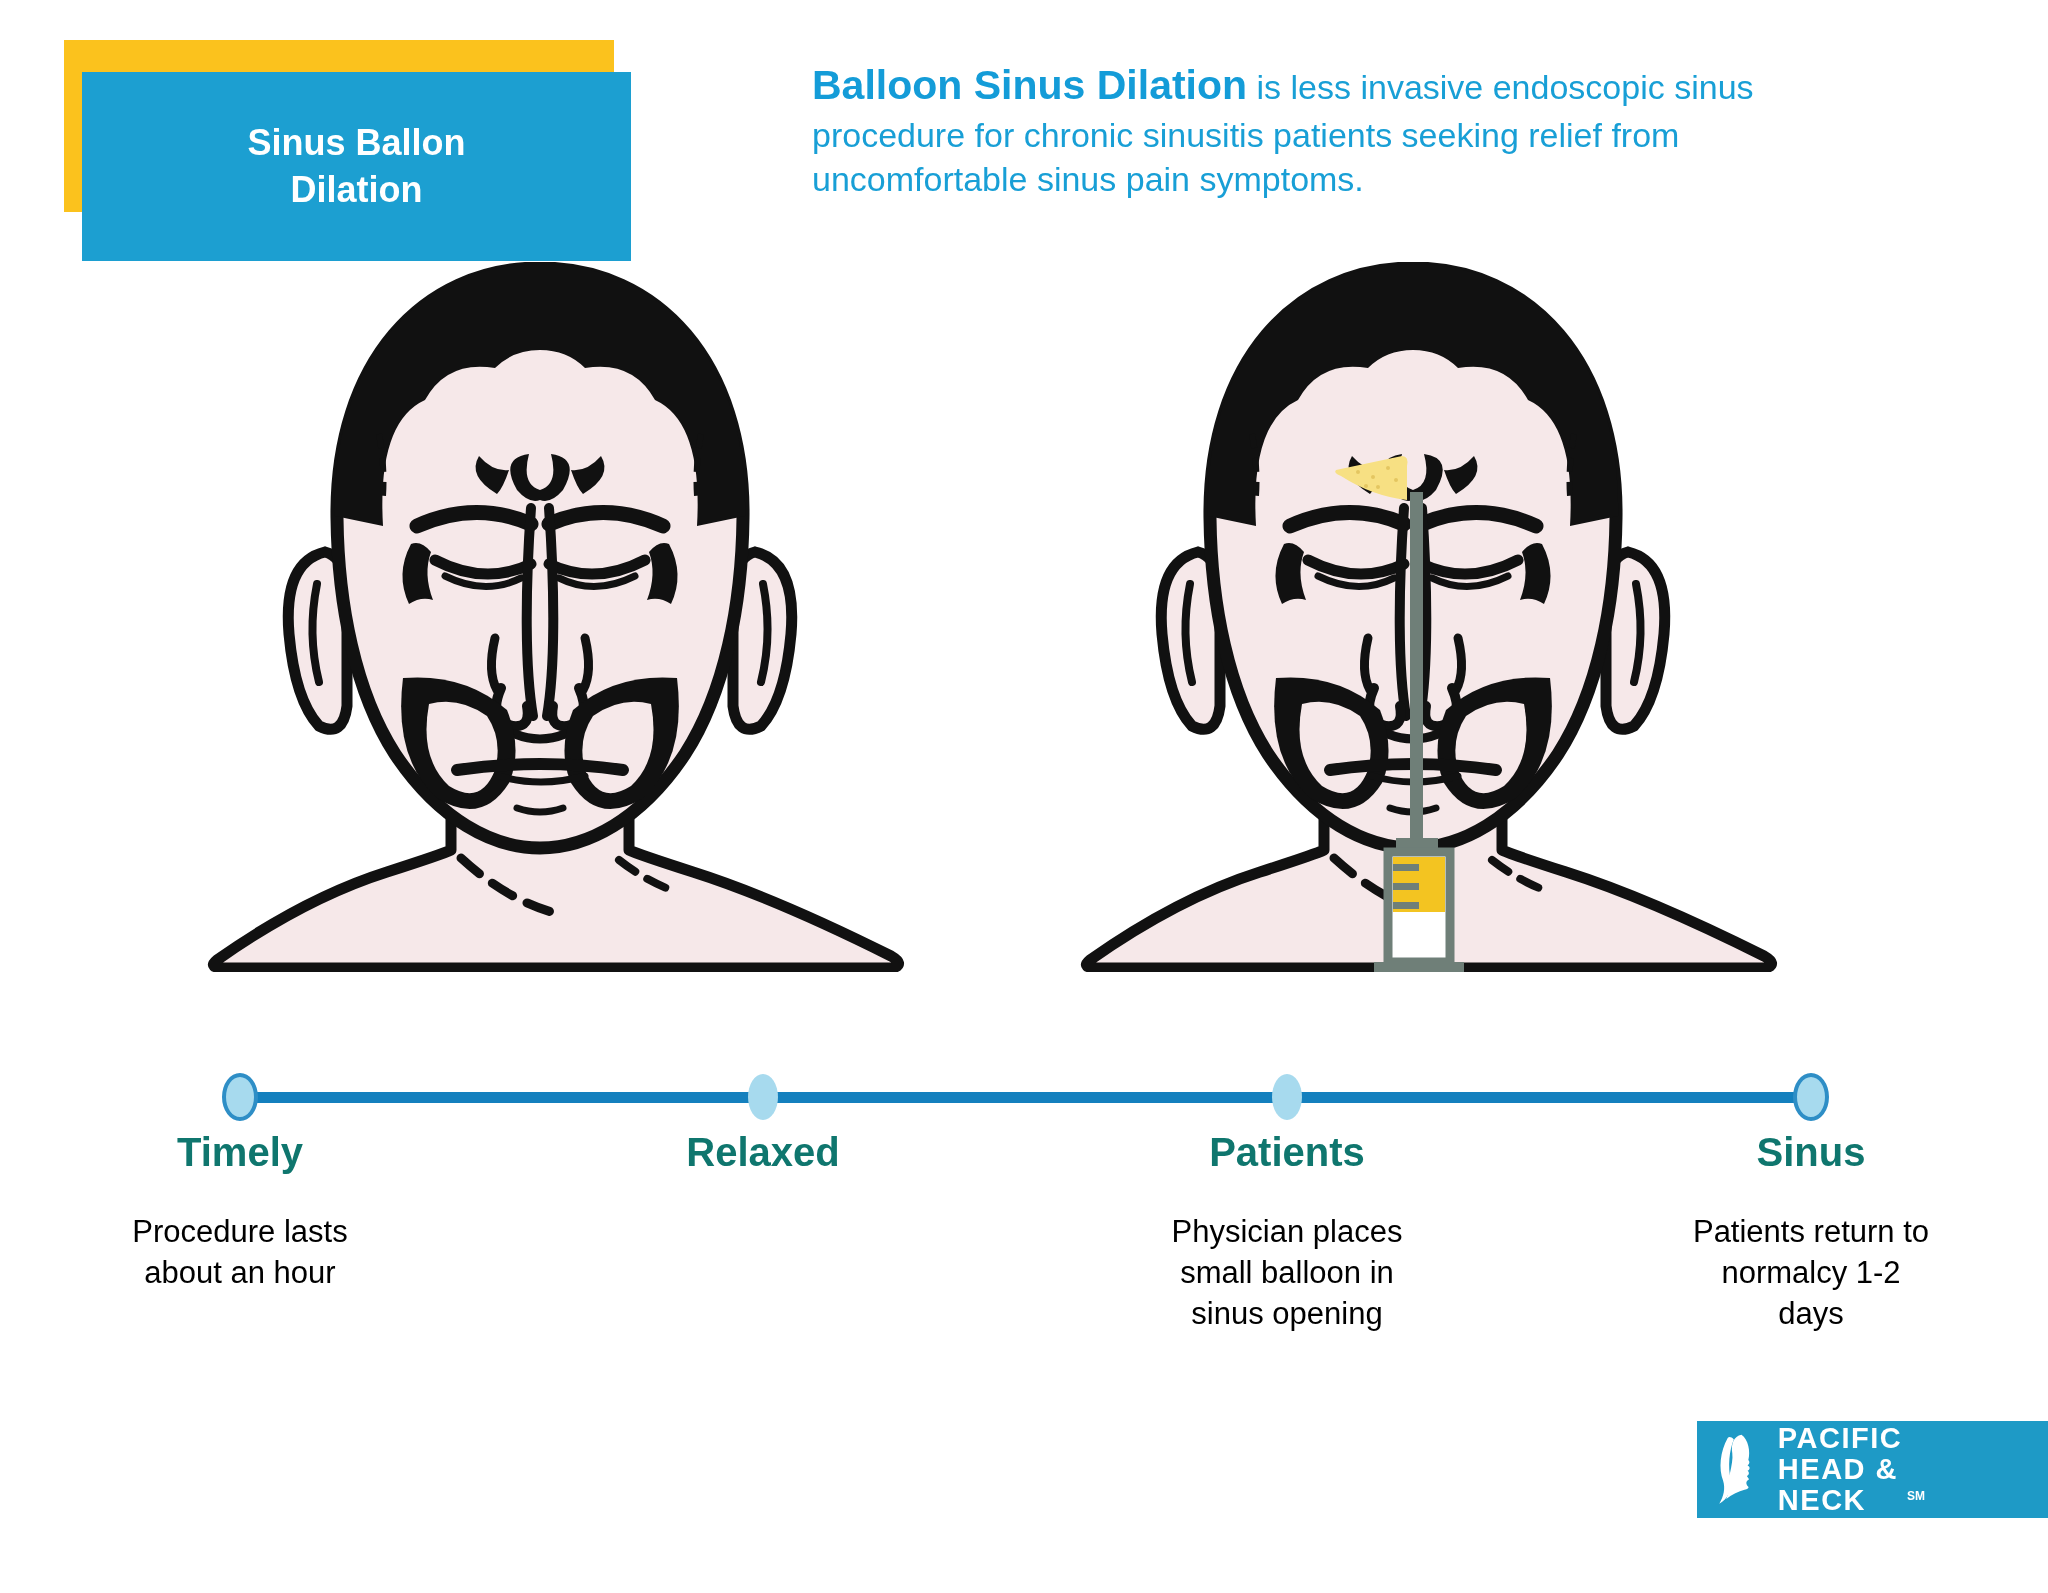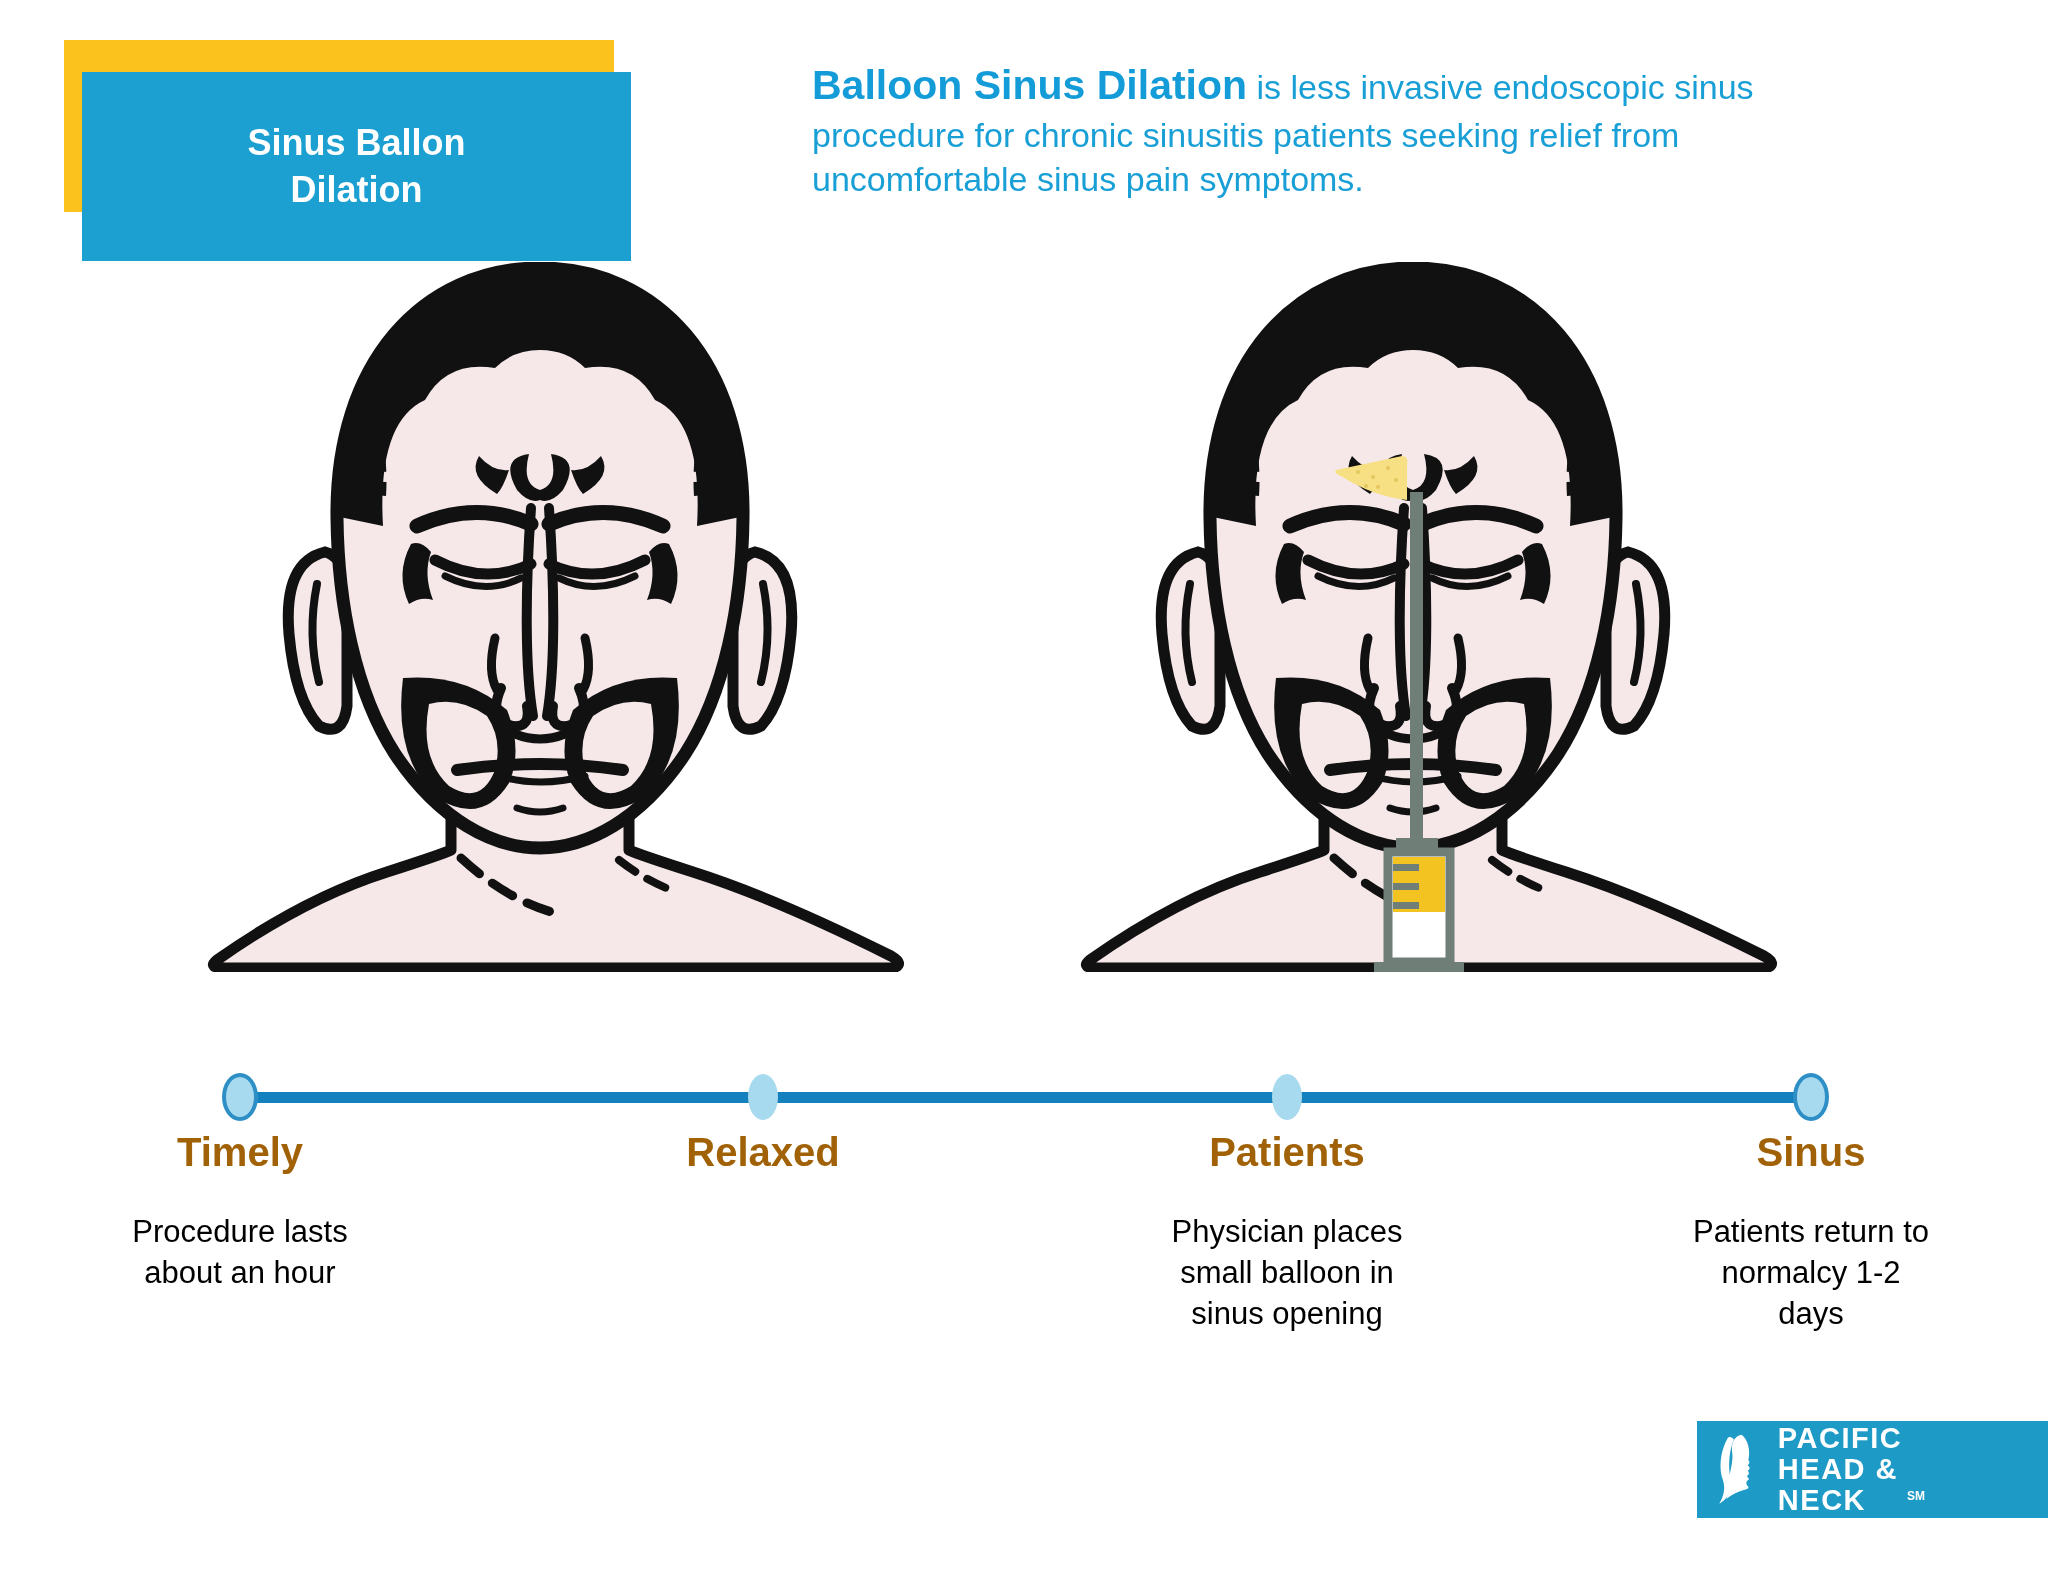--- a/index.html
+++ b/index.html
@@ -22,21 +22,21 @@
   .figure{position:absolute;width:700px;height:710px;}
   .figure.left{left:205px;top:262px;}
   .figure.right{left:1078px;top:262px;}
 
   
   .tl-line{position:absolute;left:240px;top:1092px;width:1571px;height:11px;background:#1480BE;}
   .tl-dot{position:absolute;border-radius:50%;background:#A7DAEE;transform:translate(-50%,-50%);}
   .tl-dot.end{width:28px;height:40px;border:4px solid #2E8EC6;}
   .tl-dot.mid{width:30px;height:46px;}
   .step{position:absolute;width:380px;transform:translateX(-50%);text-align:center;}
-  .step h3{margin:0 0 36px 0;font-size:40px;font-weight:700;color:#a16207;}
+  .step h3{margin:0 0 36px 0;font-size:40px;font-weight:700;color:#0f766e;}
   .step .desc{font-size:31px;line-height:1.33;color:#000000;}
 
   
   .logo{position:absolute;left:1697px;top:1421px;width:351px;height:97px;background:#1E9AC6;
         display:flex;align-items:center;gap:15px;padding-left:20px;box-sizing:border-box;}
   .logo-text{color:#ffffff;font-weight:700;font-size:29px;line-height:1.08;letter-spacing:1.5px;}
   .logo-text sup{font-size:12px;letter-spacing:0;vertical-align:super;margin-left:41px;}
 
   svg .ink{stroke:#111111;}
 </style>

